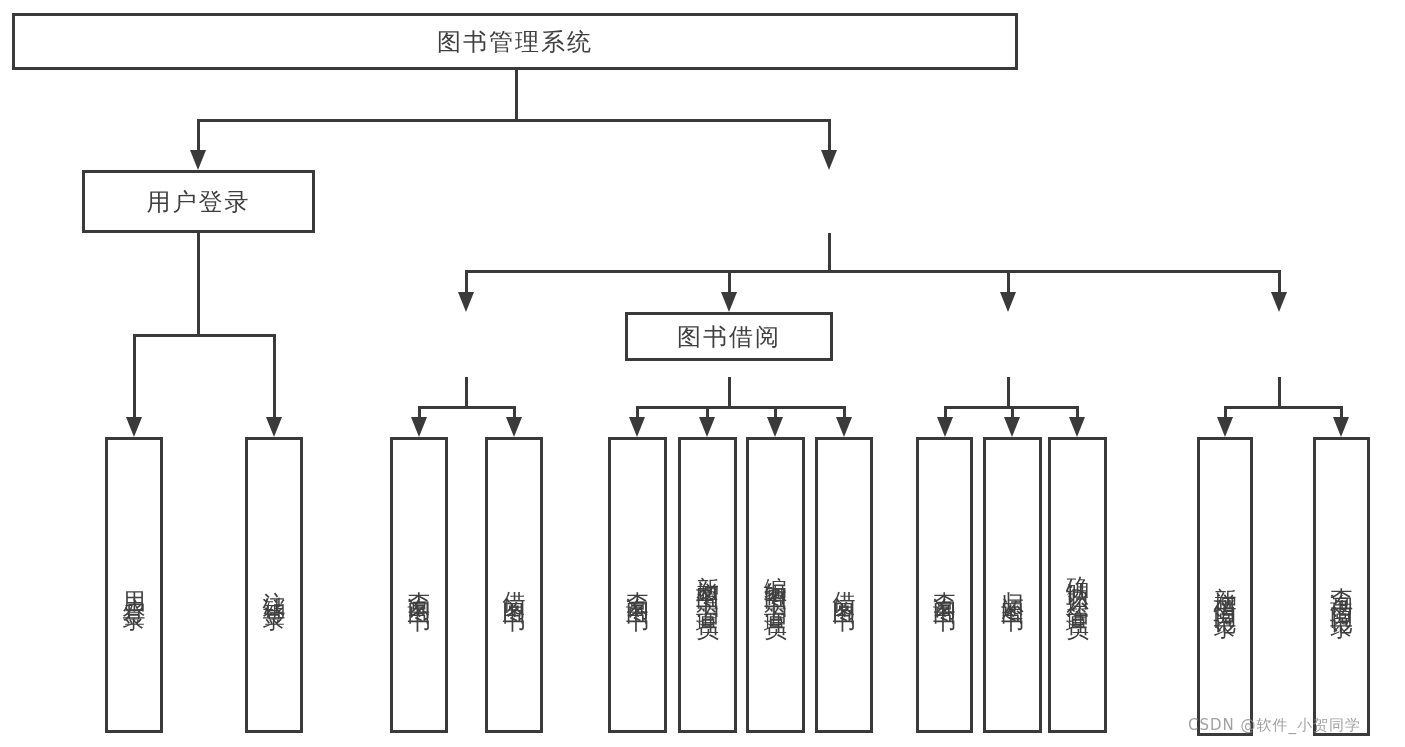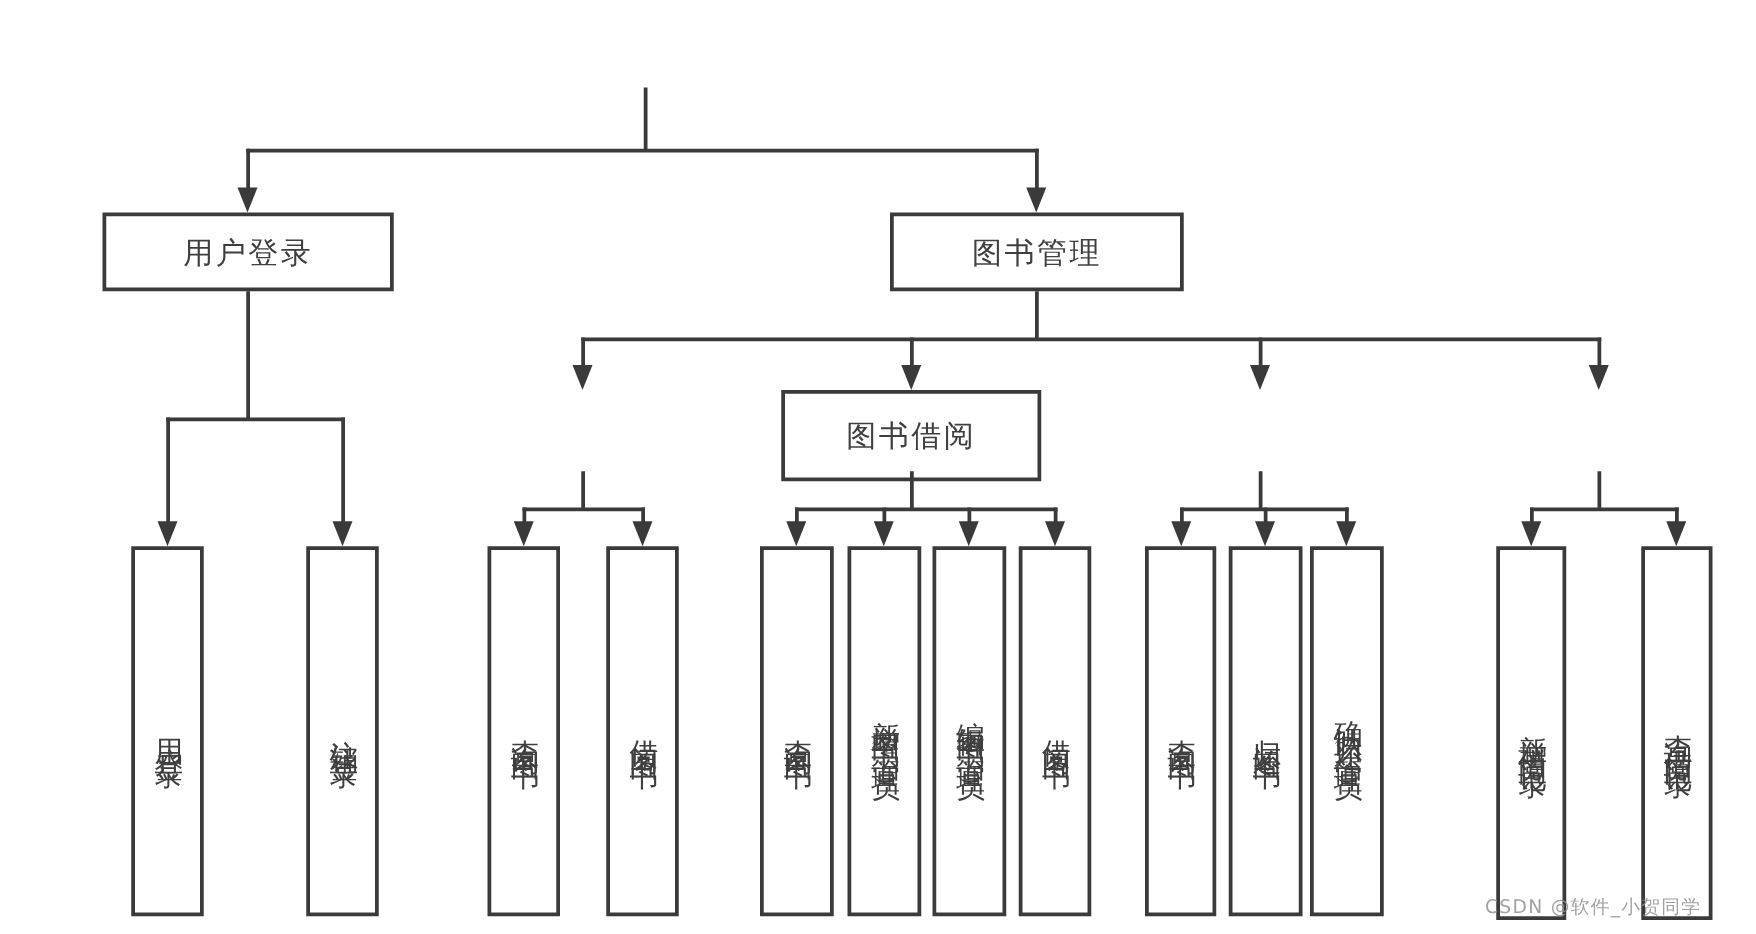--- a/index.html
+++ b/index.html
@@ -25,25 +25,25 @@
   .watermark{
     position:absolute;left:1188px;top:716px;font-size:15px;letter-spacing:1px;
     color:rgba(145,145,145,0.85);z-index:5;white-space:nowrap;
   }
 </style>
 </head>
 <body>
 
 <div class="canvas">
 
+  <div class="node node-h" style="left:12px;top:13px;width:1006px;height:57px">图书管理系统</div>
 
   <div class="node node-h" style="left:82px;top:170px;width:233px;height:63px">用户登录</div>
-  <div class="node node-h" style="left:712px;top:170px;width:235px;height:63px">图书管理</div>
 
-  <div class="node node-h" style="left:625px;top:312px;width:208px;height:73px">图书借阅</div>
+  <div class="node node-h" style="left:625px;top:312px;width:208px;height:49px">图书借阅</div>
 
   <div class="node node-v" style="left:105px;top:437px;width:58px;height:296px">用户登录</div>
   <div class="node node-v" style="left:245px;top:437px;width:58px;height:296px">注销登录</div>
 
   <div class="node node-v" style="left:390px;top:437px;width:58px;height:296px">查询图书</div>
   <div class="node node-v" style="left:485px;top:437px;width:58px;height:296px">借阅图书</div>
 
   <div class="node node-v" style="left:608px;top:437px;width:59px;height:296px">查询图书</div>
   <div class="node node-v" style="left:678px;top:437px;width:59px;height:296px">新增图书（管理员）</div>
   <div class="node node-v" style="left:746px;top:437px;width:59px;height:296px">编辑图书（管理员）</div>

